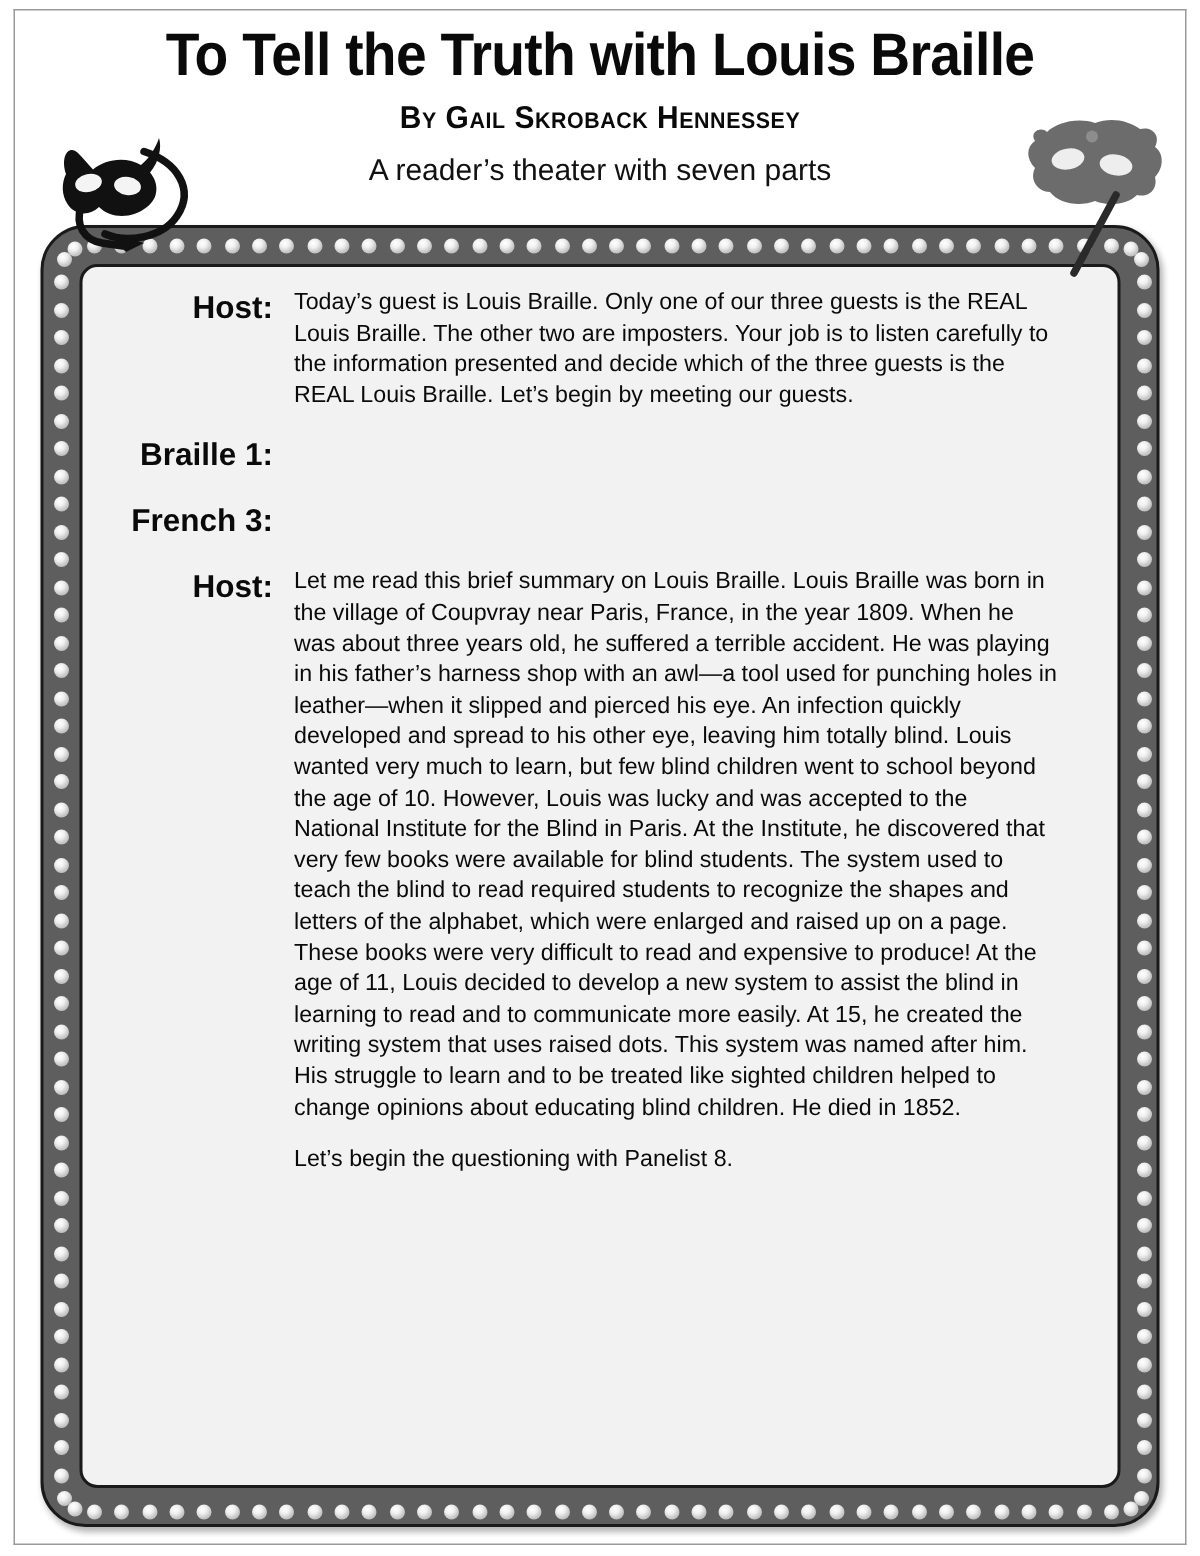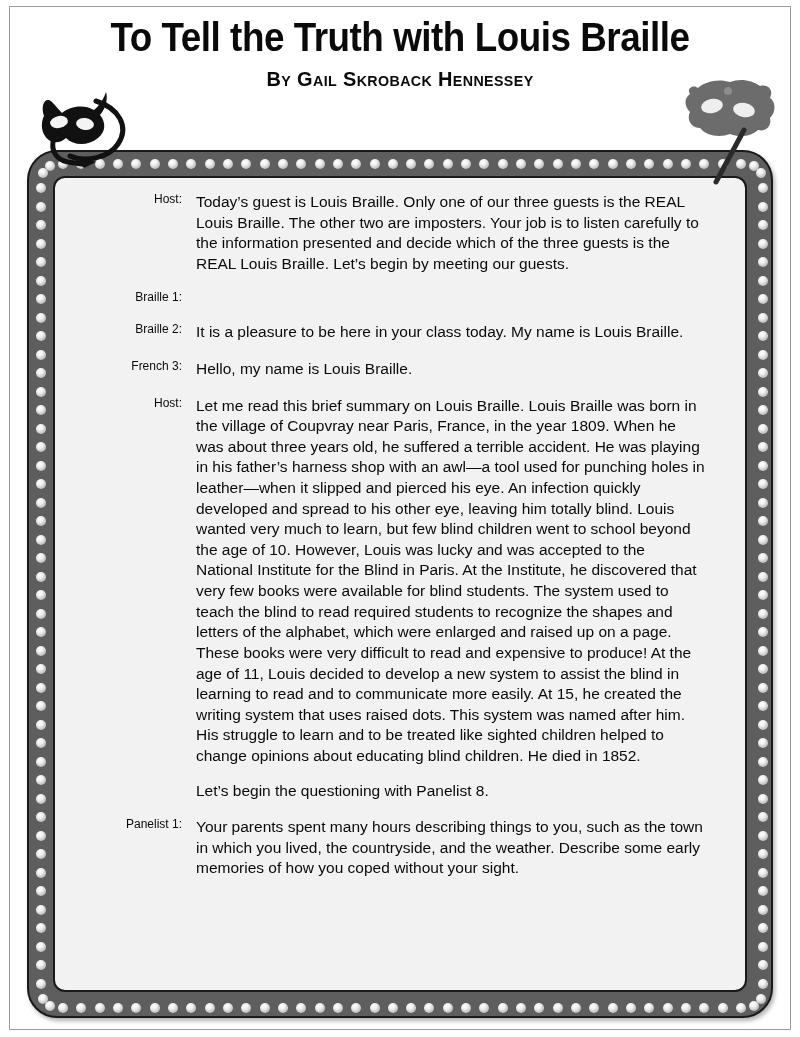--- a/index.html
+++ b/index.html
@@ -144,22 +144,22 @@
     box-sizing: border-box;
   }
   .line {
     display: flex;
     margin-bottom: 16px;
   }
   .speaker {
     flex: 0 0 123px;
     width: 123px;
     text-align: right;
-    font-size: 12px;
-    font-weight: normal;
+    font-size: 21px;
+    font-weight: bold;
     color: #0a0a0a;
     padding-right: 14px;
     box-sizing: border-box;
     line-height: 1.33;
   }
   .speech {
     flex: 1 1 auto;
     font-size: 15.5px;
     color: #0a0a0a;
     line-height: 1.33;
@@ -176,20 +176,21 @@
 <div class="page">
 
   <div class="page-edge-top"></div>
   <div class="page-edge-left"></div>
   <div class="page-edge-right"></div>
   <div class="page-edge-bottom"></div>
 
   <div class="titleblock">
     <h1 class="doc-title">To Tell the Truth with Louis Braille</h1>
     <div class="doc-author">By Gail Skroback Hennessey</div>
+    <div class="doc-subtitle">A reader’s theater with seven parts</div>
   </div>
 
   <svg class="mask-left" viewBox="0 0 120 110" xmlns="http://www.w3.org/2000/svg">
     <g>
       <path d="M18 38 C14 26 20 18 26 24 C30 28 33 32 36 35 C44 28 58 26 68 32 C74 27 78 20 80 14 C82 20 80 30 74 37 C80 44 80 54 72 60 C62 68 48 68 40 60 C34 66 24 66 19 58 C15 52 15 44 18 38 Z" fill="#111111"></path>
       <ellipse cx="33" cy="44" rx="9" ry="6" transform="rotate(-12 33 44)" fill="#f4f4f4"></ellipse>
       <ellipse cx="59" cy="46" rx="9" ry="6" transform="rotate(8 59 46)" fill="#f4f4f4"></ellipse>
       <path d="M70 23 C92 30 104 48 92 66 C82 81 58 84 44 78" fill="none" stroke="#111111" stroke-width="5" stroke-linecap="round"></path>
       <path d="M28 60 C24 72 30 82 42 84 L56 86" fill="none" stroke="#111111" stroke-width="5" stroke-linecap="round"></path>
       <path d="M44 76 L70 84 L58 90 Z" fill="#111111"></path>
@@ -386,41 +387,26 @@
           <div class="line">
             <div class="speaker">Host:</div>
             <div class="speech">
               <div>Today’s guest is Louis Braille. Only one of our three guests is the REAL Louis Braille. The other two are imposters. Your job is to listen carefully to the information presented and decide which of the three guests is the REAL Louis Braille. Let’s begin by meeting our guests.</div>
             </div>
           </div>
           <div class="line">
             <div class="speaker">Braille 1:</div>
           </div>
           <div class="line">
-            <div class="speaker">Braille 2:</div>
-            <div class="speech">
-              <div>It is a pleasure to be here in your class today. My name is Louis Braille.</div>
-            </div>
-          </div>
-          <div class="line">
             <div class="speaker">French 3:</div>
-            <div class="speech">
-              <div>Hello, my name is Louis Braille.</div>
-            </div>
           </div>
           <div class="line">
             <div class="speaker">Host:</div>
             <div class="speech">
               <div>Let me read this brief summary on Louis Braille. Louis Braille was born in the village of Coupvray near Paris, France, in the year 1809. When he was about three years old, he suffered a terrible accident. He was playing in his father’s harness shop with an awl—a tool used for punching holes in leather—when it slipped and pierced his eye. An infection quickly developed and spread to his other eye, leaving him totally blind. Louis wanted very much to learn, but few blind children went to school beyond the age of 10. However, Louis was lucky and was accepted to the National Institute for the Blind in Paris. At the Institute, he discovered that very few books were available for blind students. The system used to teach the blind to read required students to recognize the shapes and letters of the alphabet, which were enlarged and raised up on a page. These books were very difficult to read and expensive to produce! At the age of 11, Louis decided to develop a new system to assist the blind in learning to read and to communicate more easily. At 15, he created the writing system that uses raised dots. This system was named after him. His struggle to learn and to be treated like sighted children helped to change opinions about educating blind children. He died in 1852.</div>
               <div class="speech continuation">Let’s begin the questioning with Panelist 8.</div>
             </div>
           </div>
-          <div class="line">
-            <div class="speaker">Panelist 1:</div>
-            <div class="speech">
-              <div>Your parents spent many hours describing things to you, such as the town in which you lived, the countryside, and the weather. Describe some early memories of how you coped without your sight.</div>
-            </div>
-          </div>
         </div>
     </div>
   </div>
 
 </div>
 
 </body></html>

